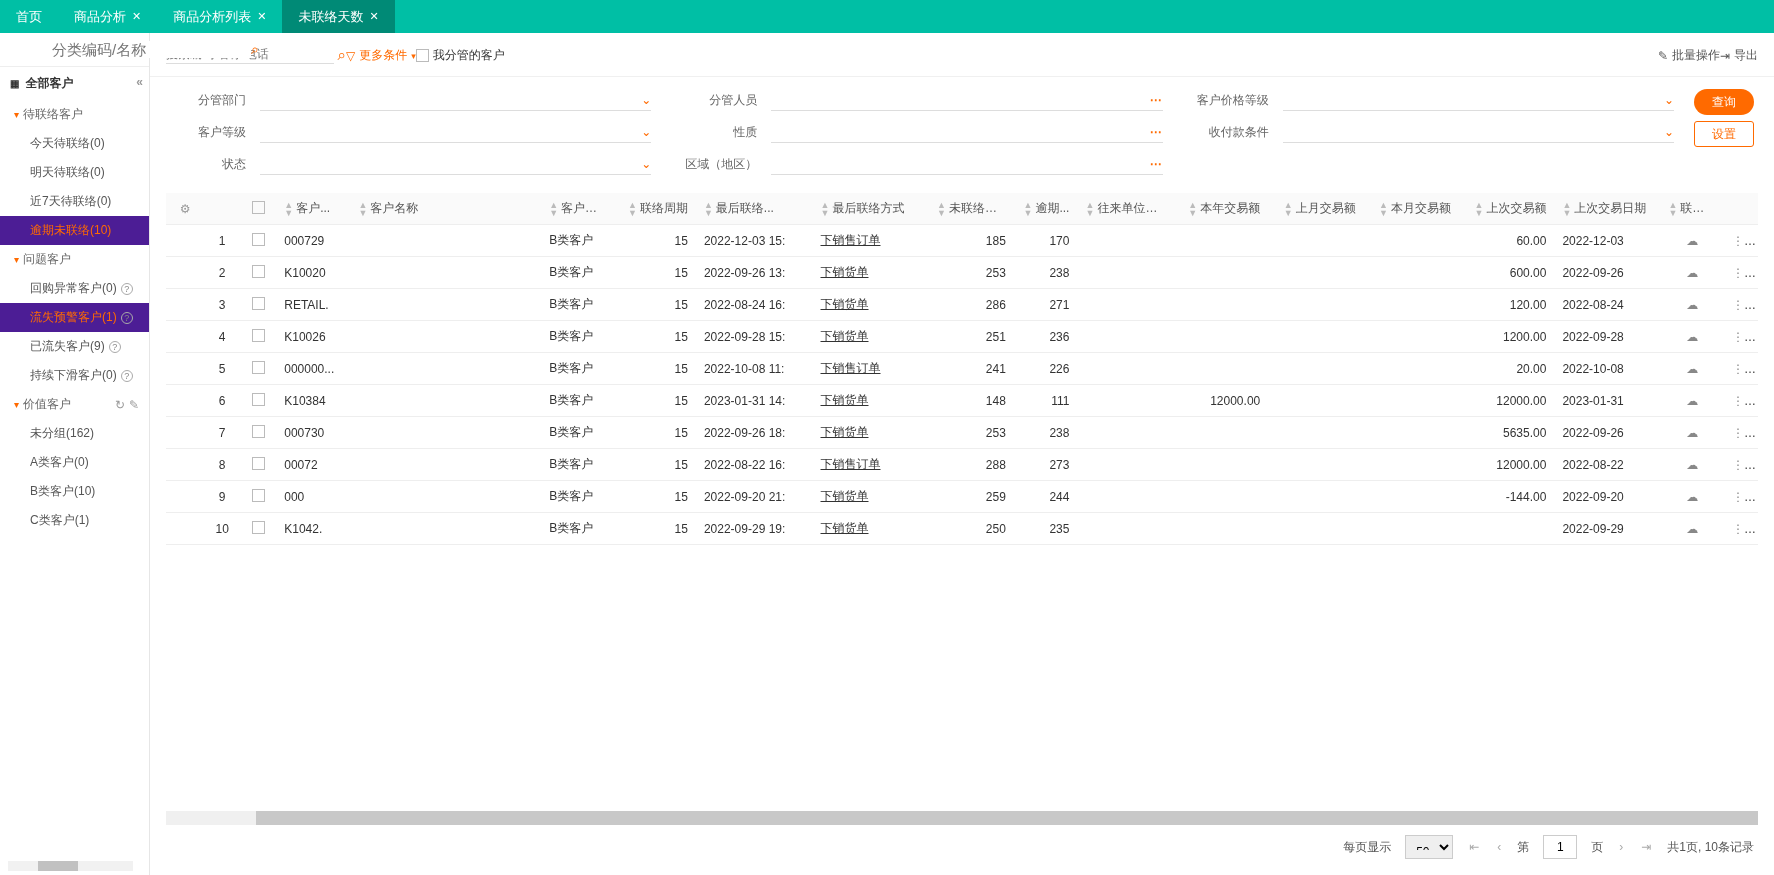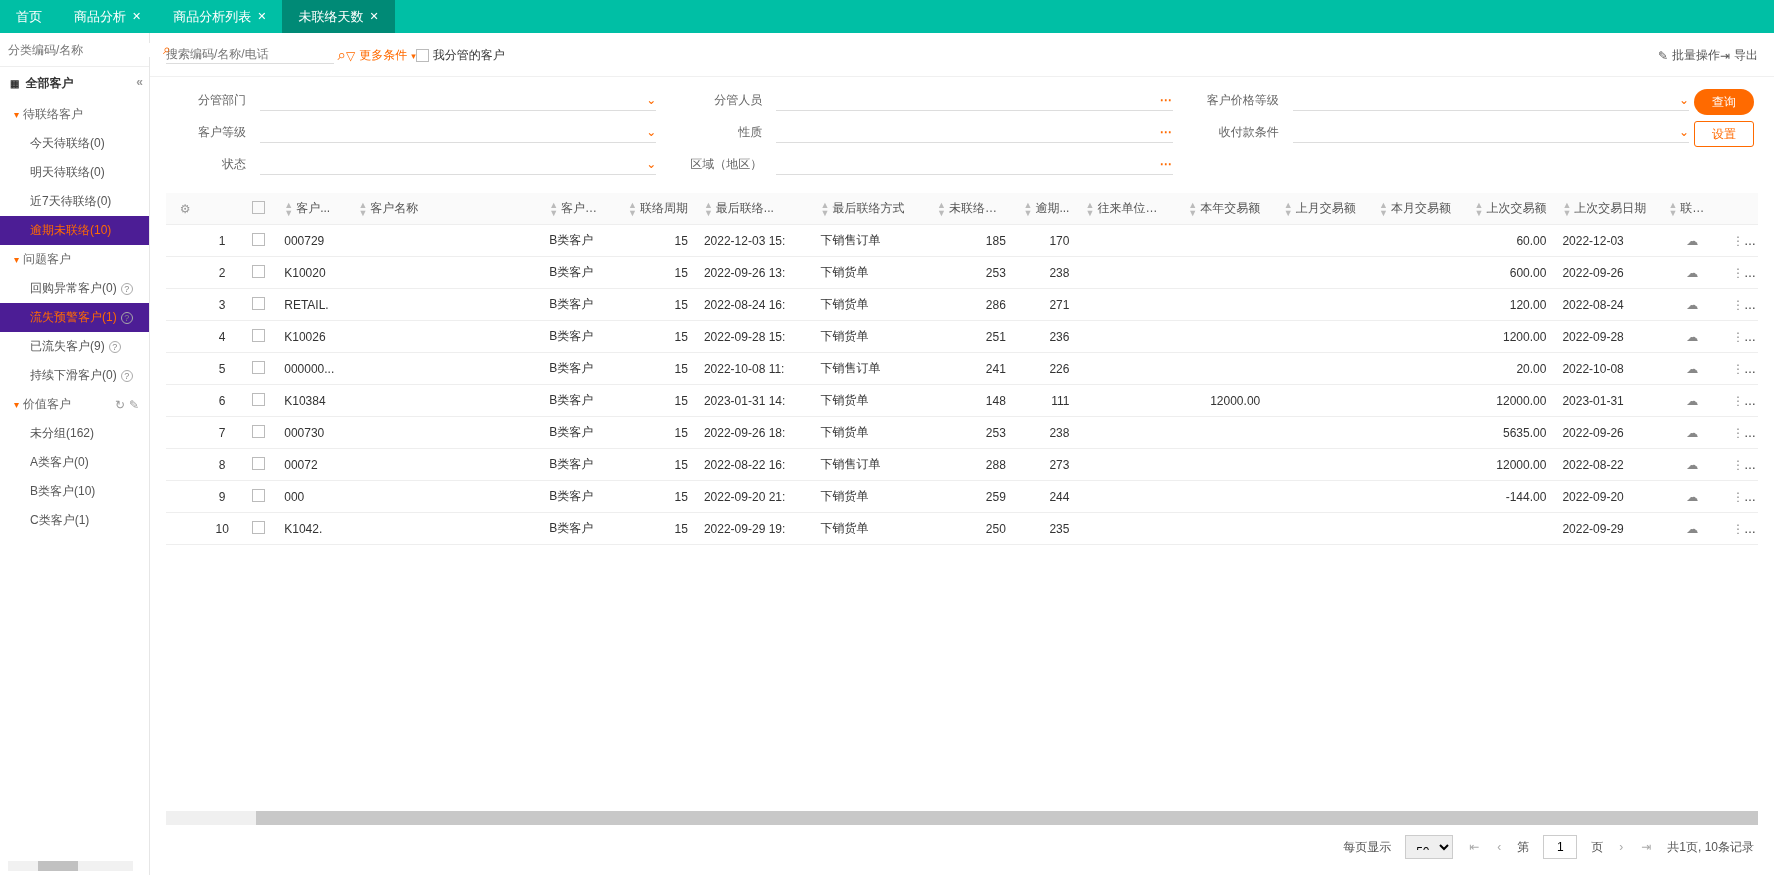--- a/index.html
+++ b/index.html
@@ -4,21 +4,21 @@
 <style>
 * { margin: 0; padding: 0; box-sizing: border-box; }
 body { font-family: "Microsoft YaHei", Arial, sans-serif; font-size: 12px; color: #333; background: #fff; }
 .topbar { height: 33px; background: #00bfa5; display: flex; align-items: stretch; }
 .tab { padding: 0 16px; display: flex; align-items: center; color: #fff; font-size: 13px; cursor: pointer; position: relative; }
 .tab.active { background: #008a76; }
 .tab .close { margin-left: 6px; font-size: 11px; }
 .main { display: flex; height: calc(100vh - 33px); }
 .sidebar { width: 150px; border-right: 1px solid #e6e6e6; display: flex; flex-direction: column; position: relative;}
 .side-search { padding: 8px 8px; border-bottom: 1px solid #eee; display:flex; align-items:center;}
-.side-search input { border: none; outline: none; font-size: 12px; color: #701a75; flex: 1;}
+.side-search input { border: none; outline: none; font-size: 15px; color: #701a75; flex: 1; margin-left: 44px;}
 .side-search .mag { color: #ff6a00; font-size: 14px;}
 .side-root { padding: 8px 10px; font-weight: bold; color:#333; display:flex; align-items:center; position:relative;}
 .side-root .grid-icon{ margin-right:6px; color:#333; font-size:10px;}
 .collapse-btn{ position:absolute; right:6px; top:8px; color:#999; font-size:12px; cursor:pointer;}
 .side-group { padding: 6px 10px 6px 14px; color: #666; display:flex; align-items:center;}
 .side-group .caret { color:#ff6a00; margin-right:4px; font-size:10px;}
 .side-group-label{ }
 .side-group .icons{ margin-left:auto; color:#999; display:flex; gap:4px;}
 .side-item { padding: 6px 10px 6px 30px; color: #555; cursor: pointer; display:flex; align-items:center;}
 .side-item.active { background: #4c1d95; color: #ff6a00; }
@@ -28,39 +28,39 @@
 .content { flex: 1; display: flex; flex-direction: column; overflow:hidden;}
 .toolbar { display: flex; align-items: flex-end; padding: 12px 16px; border-bottom:1px solid #f0f0f0;}
 .tb-search { display:flex; align-items:center; width:180px;}
 .tb-search input{ border:none; outline:none; border-bottom:1px solid #ddd; flex:1; font-size:12px; padding:2px 0;}
 .tb-search .mag{ color:#ff6a00; font-size:15px; margin-left:4px;}
 .more-cond{ color:#ff6a00; display:flex; align-items:center; gap:4px; cursor:pointer;}
 .chk-wrap{ display:flex; align-items:center; gap:4px;}
 .chk{ width:13px; height:13px; border:1px solid #bbb;}
 .spacer{ flex:1;}
 .link-btn{ color:#555; display:flex; align-items:center; gap:4px; cursor:pointer;}
-.filters { padding: 12px 20px 18px 20px; display:flex; gap:5px;}
+.filters { padding: 12px 20px 18px 20px; display:flex; gap:20px;}
 .filter-grid{ flex:1; display:grid; grid-template-columns: repeat(3, 1fr); gap: 10px 30px;}
 .field{ display:flex; align-items:center;}
 .field label{ width:90px; text-align:right; color:#666; padding-right:14px;}
 .field .ctrl{ flex:1; border-bottom:1px solid #ddd; height:22px; display:flex; align-items:center; justify-content:flex-end; color:#ff6a00;}
 .field .ctrl .chev{ color:#ff6a00; font-size:12px;}
 .field .ctrl .dots{ color:#ff6a00; font-weight:bold; letter-spacing:1px;}
 .action-col{ width:60px; display:flex; flex-direction:column; gap:6px;}
 .btn{ height:26px; display:flex; align-items:center; justify-content:center; border-radius:3px; cursor:pointer; font-size:12px;}
 .btn-primary{ background:#ff6a00; color:#fff;border-radius:13px;}
 .btn-outline{ border:1px solid #ff6a00; color:#ff6a00;}
 .table-wrap{ flex:1; overflow:auto; padding:0 16px;}
 table{ width:100%; border-collapse:collapse; table-layout:fixed;}
 th, td{ padding: 7px 8px; border-bottom:1px solid #eee; text-align:left; font-size:12px; white-space:nowrap; overflow:hidden; text-overflow:ellipsis;}
 th{ color:#555; font-weight:normal; background:#fafafa; cursor:pointer;}
 th .sort{ color:#bbb; font-size:9px; display:inline-block; line-height:8px; vertical-align:middle; margin-right:3px;}
 td.num, th.num{ text-align:right;}
 td.center, th.center{ text-align:center;}
-.link{ color:#333; cursor:pointer;}
+.link{ text-decoration:underline; color:#333; cursor:pointer;}
 .row-act{ color:#888; cursor:pointer;}
 .gear{ color:#999; cursor:pointer;}
 .pager{ padding: 10px 20px 16px 20px; display:flex; align-items:center; justify-content:flex-end; gap:14px; color:#555;}
 .pager select,.pager input{ border:1px solid #ccc; height:24px; padding:8px 6px; font-size:12px;}
 .pager input{ width:34px; text-align:center;}
 .pager .pg-btn{ color:#aaa; cursor:pointer; padding:0 2px;}
 .hscroll{ height:14px; margin:4px 16px 0 16px; background:#f0f0f0; position:relative;}
 .hscroll .thumb{ position:absolute; left:90px; right:0; top:0; bottom:0; background:#c8c8c8;}
 </style>
 </head>

